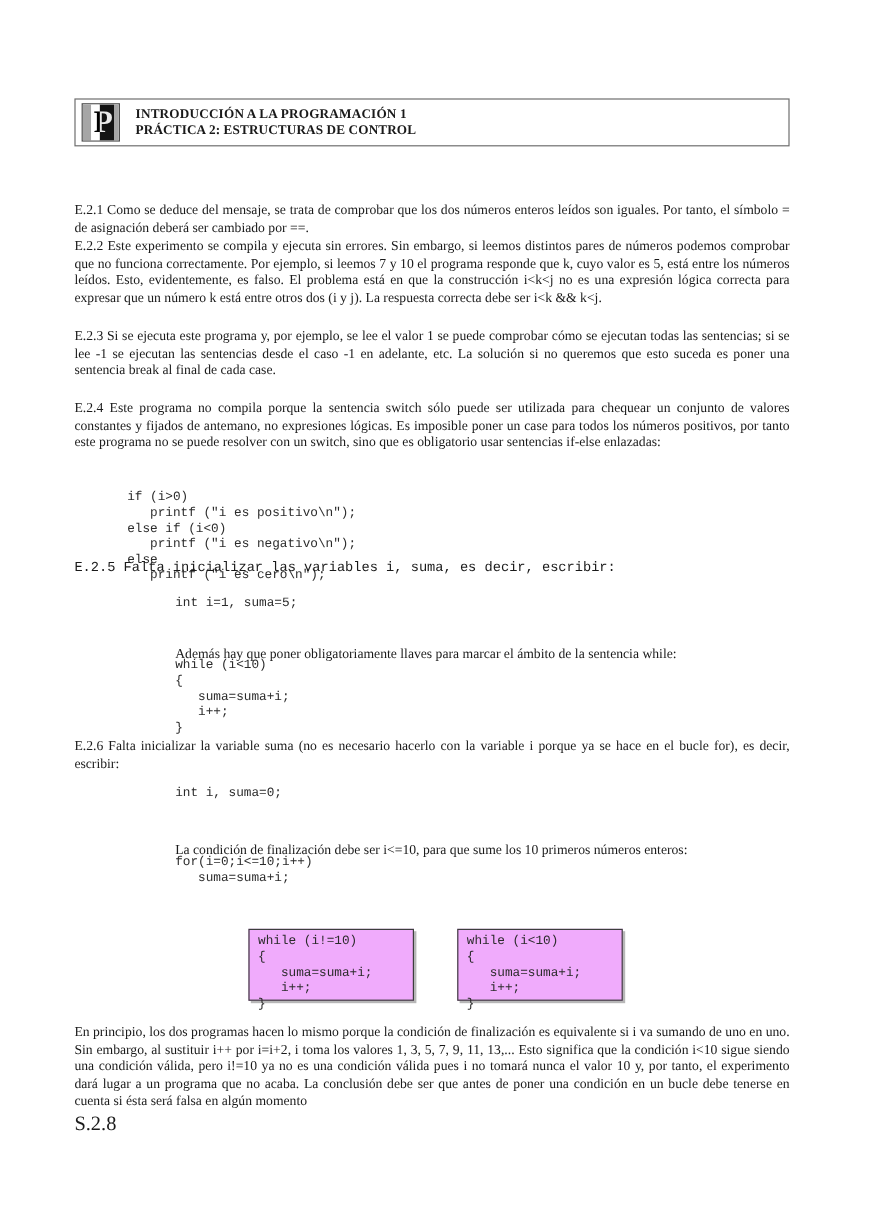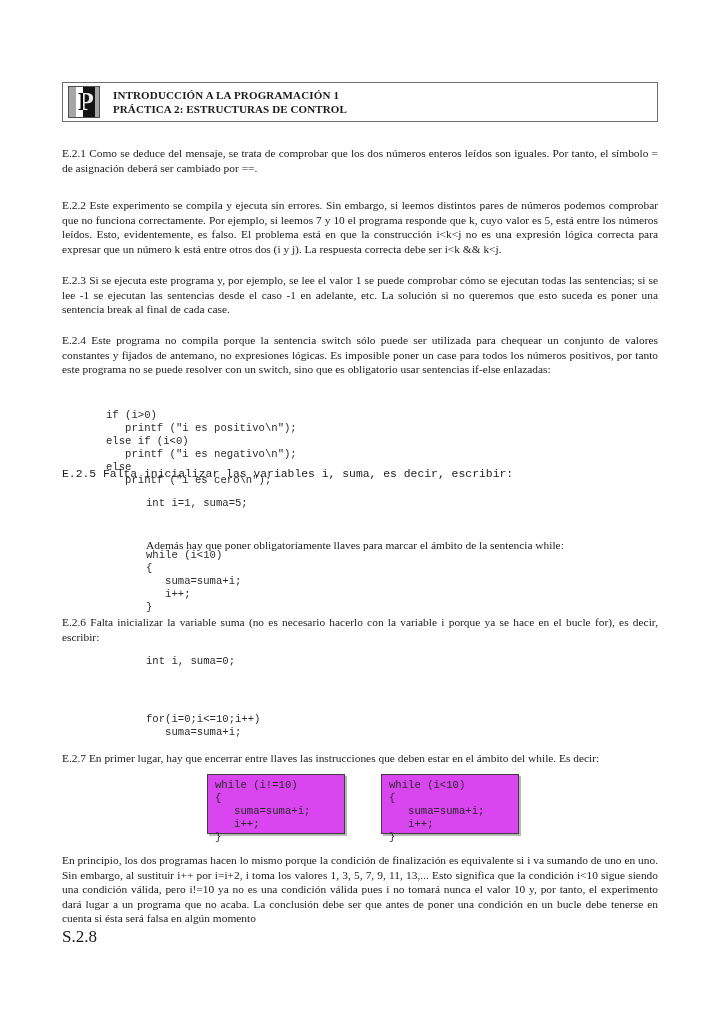--- a/index.html
+++ b/index.html
@@ -132,21 +132,21 @@
     font-size: 10.6px;
     line-height: 12.9px;
     white-space: pre;
     color: #2b2b2b;
   }
 
   .codebox {
     position: absolute;
     border: 1px solid #3d3d3d;
     box-sizing: border-box;
-    background: #d946ef;
+    background: #f0abfc;
     box-shadow: 2px 2px 0 #b7b7b7;
   }
   .codebox .code-inner {
     font-family: "Liberation Mono", "DejaVu Sans Mono", monospace;
     font-size: 10.6px;
     line-height: 12.9px;
     white-space: pre;
     color: #2b2b2b;
     padding: 4px 0 4px 7px;
   }
@@ -173,21 +173,21 @@
         <div class="band-grey-right"></div>
         <div class="pglyph">P</div>
       </div>
       <div class="header-titles">
         <div class="header-line1">INTRODUCCIÓN A LA PROGRAMACIÓN 1</div>
         <div class="header-line2">PRÁCTICA 2: ESTRUCTURAS DE CONTROL</div>
       </div>
     </div>
   </div>
 
-  <div class="para" style="top:146px;">E.2.1 Como se deduce del mensaje, se trata de comprobar que los dos números enteros leídos son iguales. Por tanto, el símbolo = de asignación deberá ser cambiado por ==.</div>
+  <div class="para" style="top:168px;">E.2.1 Como se deduce del mensaje, se trata de comprobar que los dos números enteros leídos son iguales. Por tanto, el símbolo = de asignación deberá ser cambiado por ==.</div>
 
   <div class="para" style="top:198px;">E.2.2 Este experimento se compila y ejecuta sin errores. Sin embargo, si leemos distintos pares de números podemos comprobar que no funciona correctamente. Por ejemplo, si leemos 7 y 10 el programa responde que k, cuyo valor es 5, está entre los números leídos. Esto, evidentemente, es falso. El problema está en que la construcción i&lt;k&lt;j no es una expresión lógica correcta para expresar que un número k está entre otros dos (i y j). La respuesta correcta debe ser i&lt;k &amp;&amp; k&lt;j.</div>
 
   <div class="para" style="top:273px;">E.2.3 Si se ejecuta este programa y, por ejemplo, se lee el valor 1 se puede comprobar cómo se ejecutan todas las sentencias; si se lee -1 se ejecutan las sentencias desde el caso -1 en adelante, etc. La solución si no queremos que esto suceda es poner una sentencia break al final de cada case.</div>
 
   <div class="para" style="top:333px;">E.2.4 Este programa no compila porque la sentencia switch sólo puede ser utilizada para chequear un conjunto de valores constantes y fijados de antemano, no expresiones lógicas. Es imposible poner un case para todos los números positivos, por tanto este programa no se puede resolver con un switch, sino que es obligatorio usar sentencias if-else enlazadas:</div>
 
   <div class="code" style="left:44px; top:389px;margin-top:20px;">if (i&gt;0)
    printf ("i es positivo\n");
 else if (i&lt;0)
@@ -204,25 +204,25 @@
   <div class="code" style="left:84px; top:549px;">while (i&lt;10)
 {
    suma=suma+i;
    i++;
 }</div>
 
   <div class="para" style="top:615px;">E.2.6 Falta inicializar la variable suma (no es necesario hacerlo con la variable i porque ya se hace en el bucle for), es decir, escribir:</div>
 
   <div class="code" style="left:84px; top:655px;text-align:center;">int i, suma=0;</div>
 
+  <div class="para noj indent-1" style="top:690px;">La condición de finalización debe ser i&lt;=10, para que sume los 10 primeros números enteros:</div>
 
   <div class="code" style="left:84px; top:713px;">for(i=0;i&lt;=10;i++)
    suma=suma+i;</div>
 
-  <div class="para noj" style="top:751px;">E.2.7 En primer lugar, hay que encerrar entre llaves las instrucciones que deben estar en el ámbito del while. Es decir:</div>
 
   <div class="codebox" style="left:145px; top:774px; width:138px; height:60px;">
     <div class="code-inner">while (i!=10)
 {
    suma=suma+i;
    i++;
 }</div>
   </div>
 
   <div class="codebox" style="left:319px; top:774px; width:138px; height:60px;">

